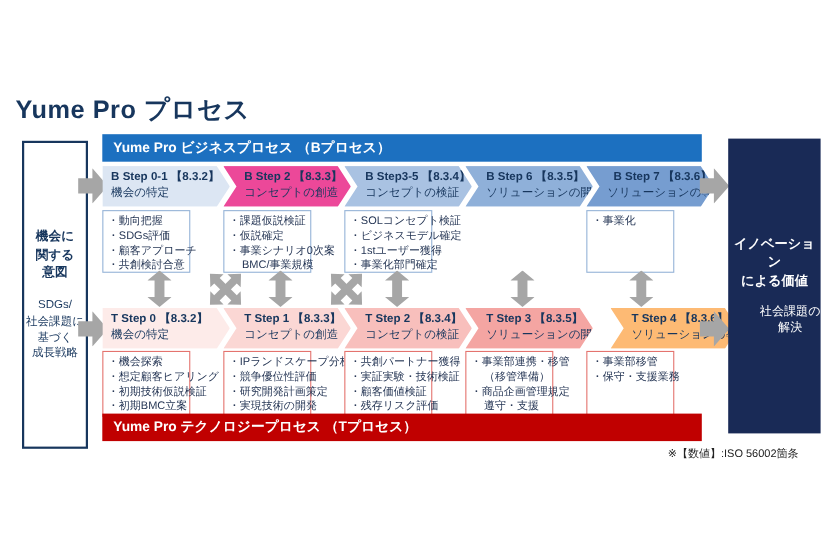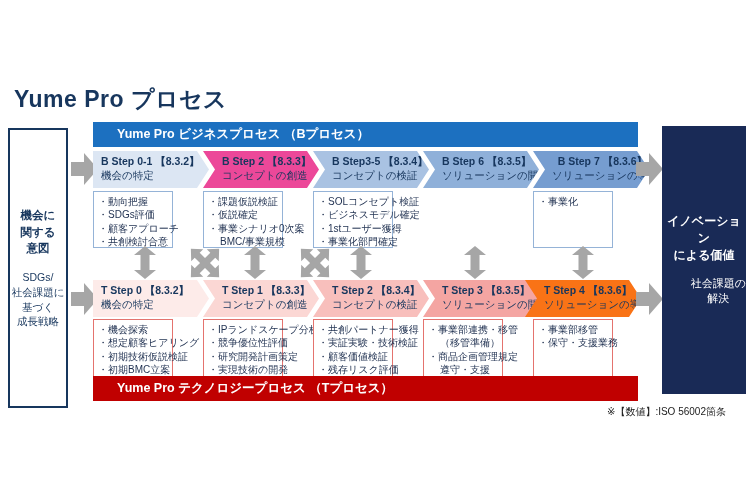--- a/index.html
+++ b/index.html
@@ -1,30 +1,30 @@
 <!DOCTYPE html>
 <html><head>
 <meta charset="utf-8">
 <style>
   html,body{margin:0;padding:0;}
   body{font-family:"Liberation Sans","DejaVu Sans",sans-serif;background:#fff;}
   .frame{position:relative;width:750px;height:500px;background:#fff;overflow:hidden;}
   .title{position:absolute;left:14px;top:84px;font-size:23px;font-weight:bold;color:#17365d;letter-spacing:.5px;}
   
-  .left-box{position:absolute;left:8px;top:128px;width:56px;height:276px;border:2px solid #17365d;
+  .left-box{position:absolute;left:20px;top:128px;width:56px;height:276px;border:2px solid #17365d;
     display:flex;flex-direction:column;justify-content:center;align-items:center;gap:13px;text-align:center;color:#17365d;}
   .left-box .primary{font-weight:bold;font-size:11.5px;line-height:1.45;white-space:pre-line;}
   .left-box .secondary{font-size:10.5px;line-height:1.4;white-space:pre-line;}
   .right-box{position:absolute;left:662px;top:126px;width:84px;height:268px;color:#fff;
     display:flex;flex-direction:column;justify-content:center;align-items:flex-end;gap:12px;text-align:center;}
   .right-box .primary{font-weight:bold;font-size:12px;line-height:1.4;white-space:pre-line;}
   .right-box .secondary{font-size:11px;line-height:1.4;white-space:pre-line;}
   
   .hbar{position:absolute;left:93px;width:545px;height:25px;color:#fff;font-weight:bold;font-size:12.5px;
-    display:flex;align-items:center;padding-left:24px;box-sizing:border-box;}
+    display:flex;align-items:center;padding-left:10px;box-sizing:border-box;}
   .b-bar{top:122px;} .t-bar{top:376px;}
   
   .chev{position:absolute;width:116px;height:37px;box-sizing:border-box;padding:4px 2px 0 19px;color:#17365d;
     clip-path:polygon(12px 50%,0 0,104px 0,116px 50%,104px 100%,0 100%);}
   .chev.first{clip-path:polygon(0 0,104px 0,116px 50%,104px 100%,0 100%);padding-left:8px;}
   .chev .chev-title{font-weight:bold;font-size:10.5px;line-height:1.3;white-space:nowrap;}
   .chev .chev-sub{font-size:10.5px;line-height:1.3;white-space:nowrap;}
   .b-chev{top:151px;} .t-chev{top:280px;}
   
   .cbox{position:absolute;width:80px;background:#fff;box-sizing:border-box;color:#1f3050;
@@ -157,21 +157,21 @@
     <div class="chev-sub">コンセプトの創造</div>
   </div>
   <div class="chev t-chev" style="left: 313px; background: rgb(248, 191, 188);">
     <div class="chev-title">T Step 2 【8.3.4】</div>
     <div class="chev-sub">コンセプトの検証</div>
   </div>
   <div class="chev t-chev" style="left: 423px; background: rgb(244, 165, 162);">
     <div class="chev-title">T Step 3 【8.3.5】</div>
     <div class="chev-sub">ソリューションの開発</div>
   </div>
-  <div class="chev t-chev" style="left: 525px; background: #f97316;">
+  <div class="chev t-chev" style="left: 555px; background: #fdba74;">
     <div class="chev-title">T Step 4 【8.3.6】</div>
     <div class="chev-sub">ソリューションの導入</div>
   </div>
 
   <div class="cbox t-box" style="left:93px">
       <ul>
     <li>機会探索</li>
     <li>想定顧客ヒアリング</li>
     <li>初期技術仮説検証</li>
     <li>初期BMC立案</li>

